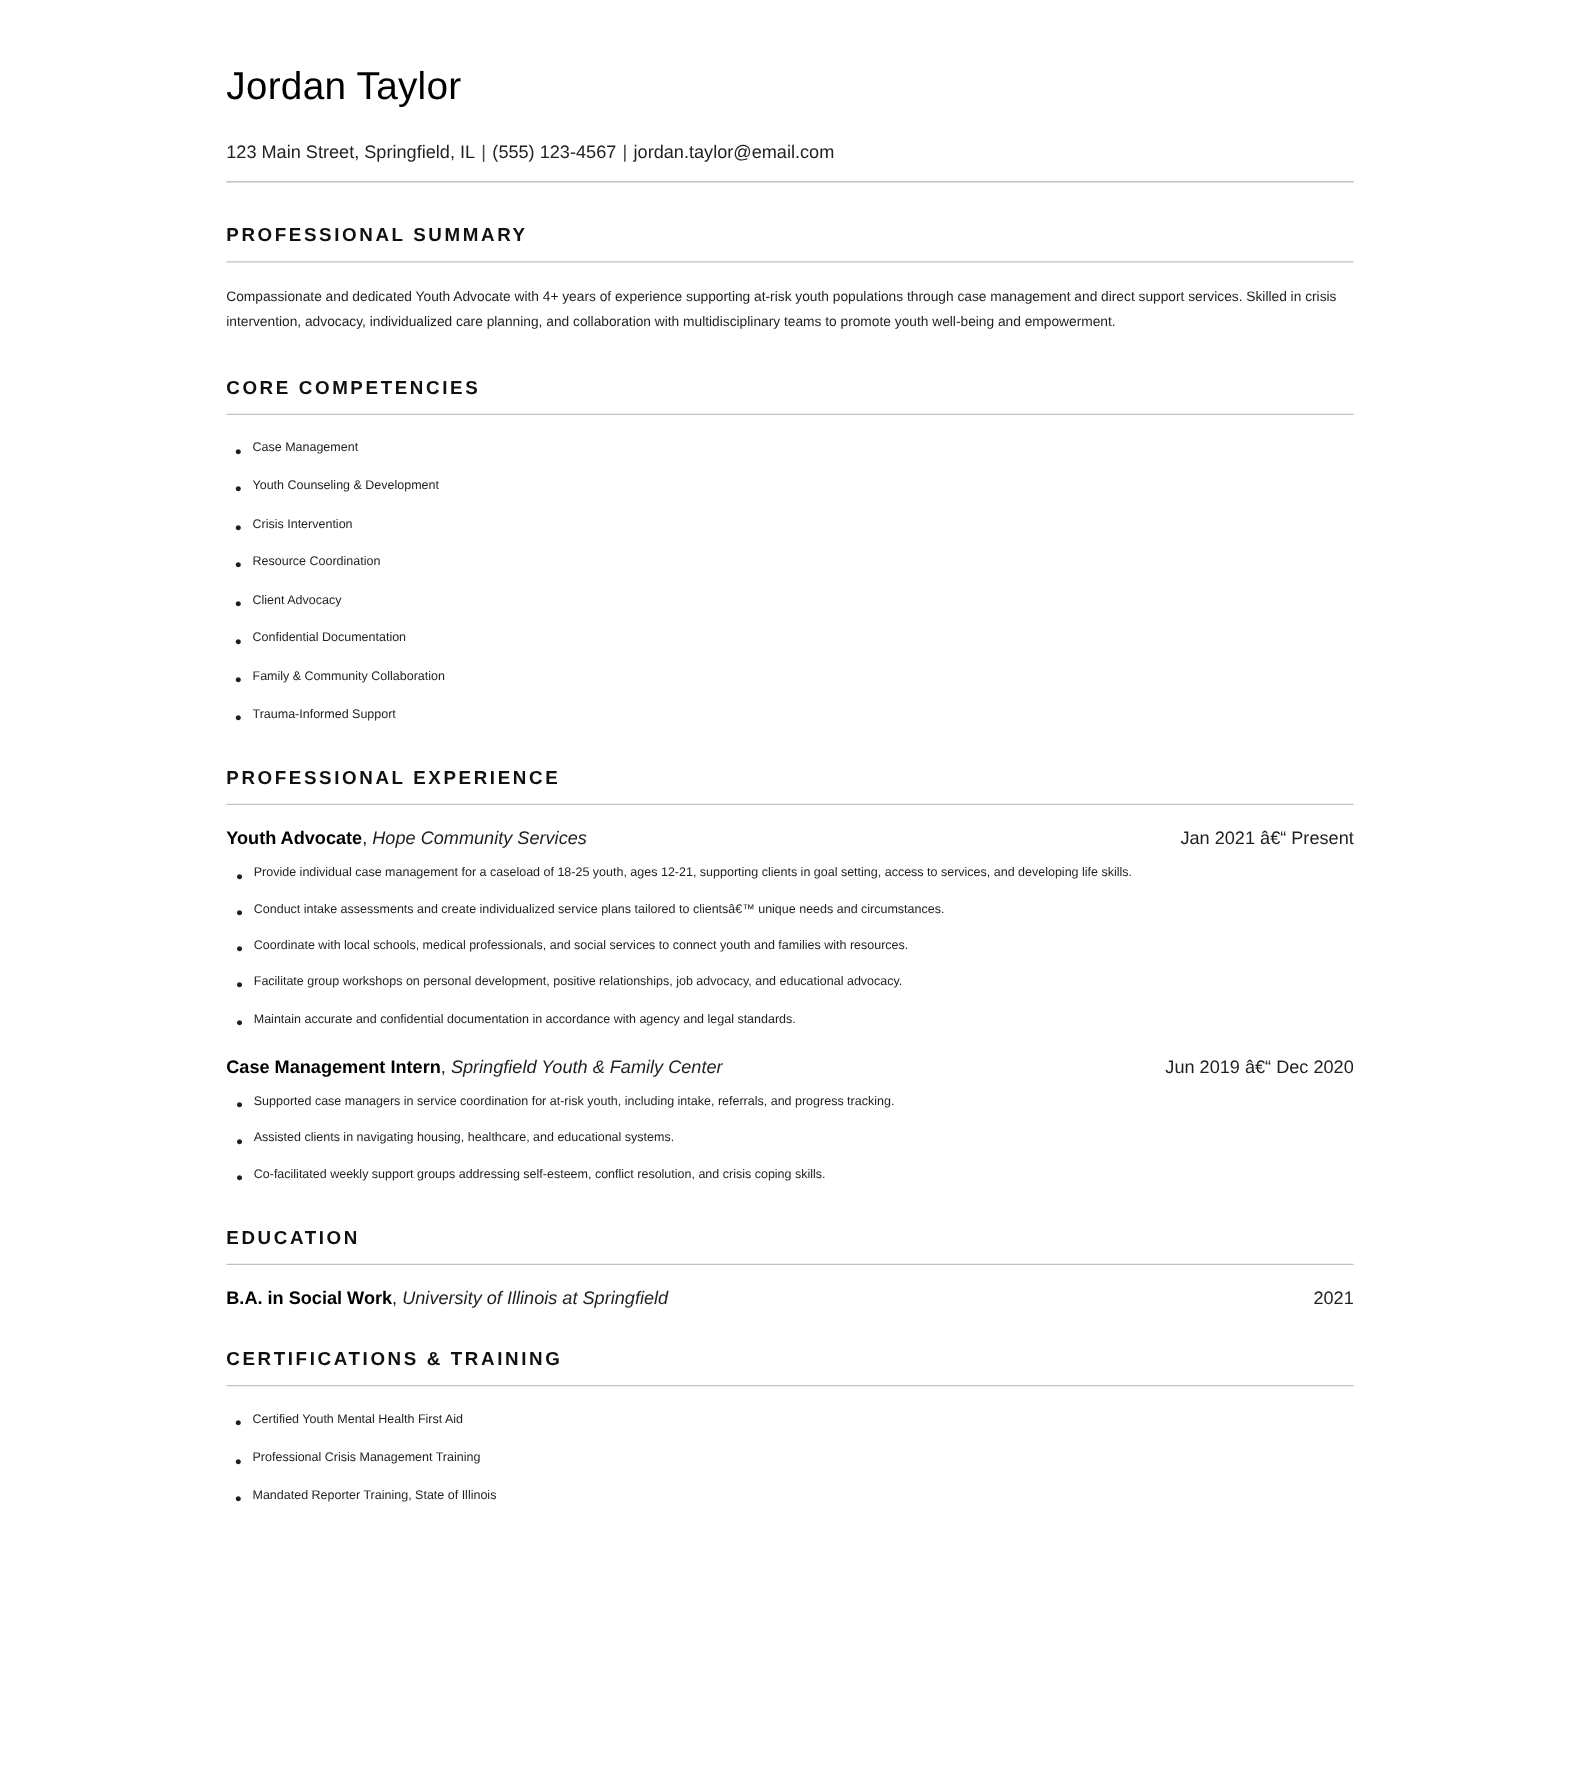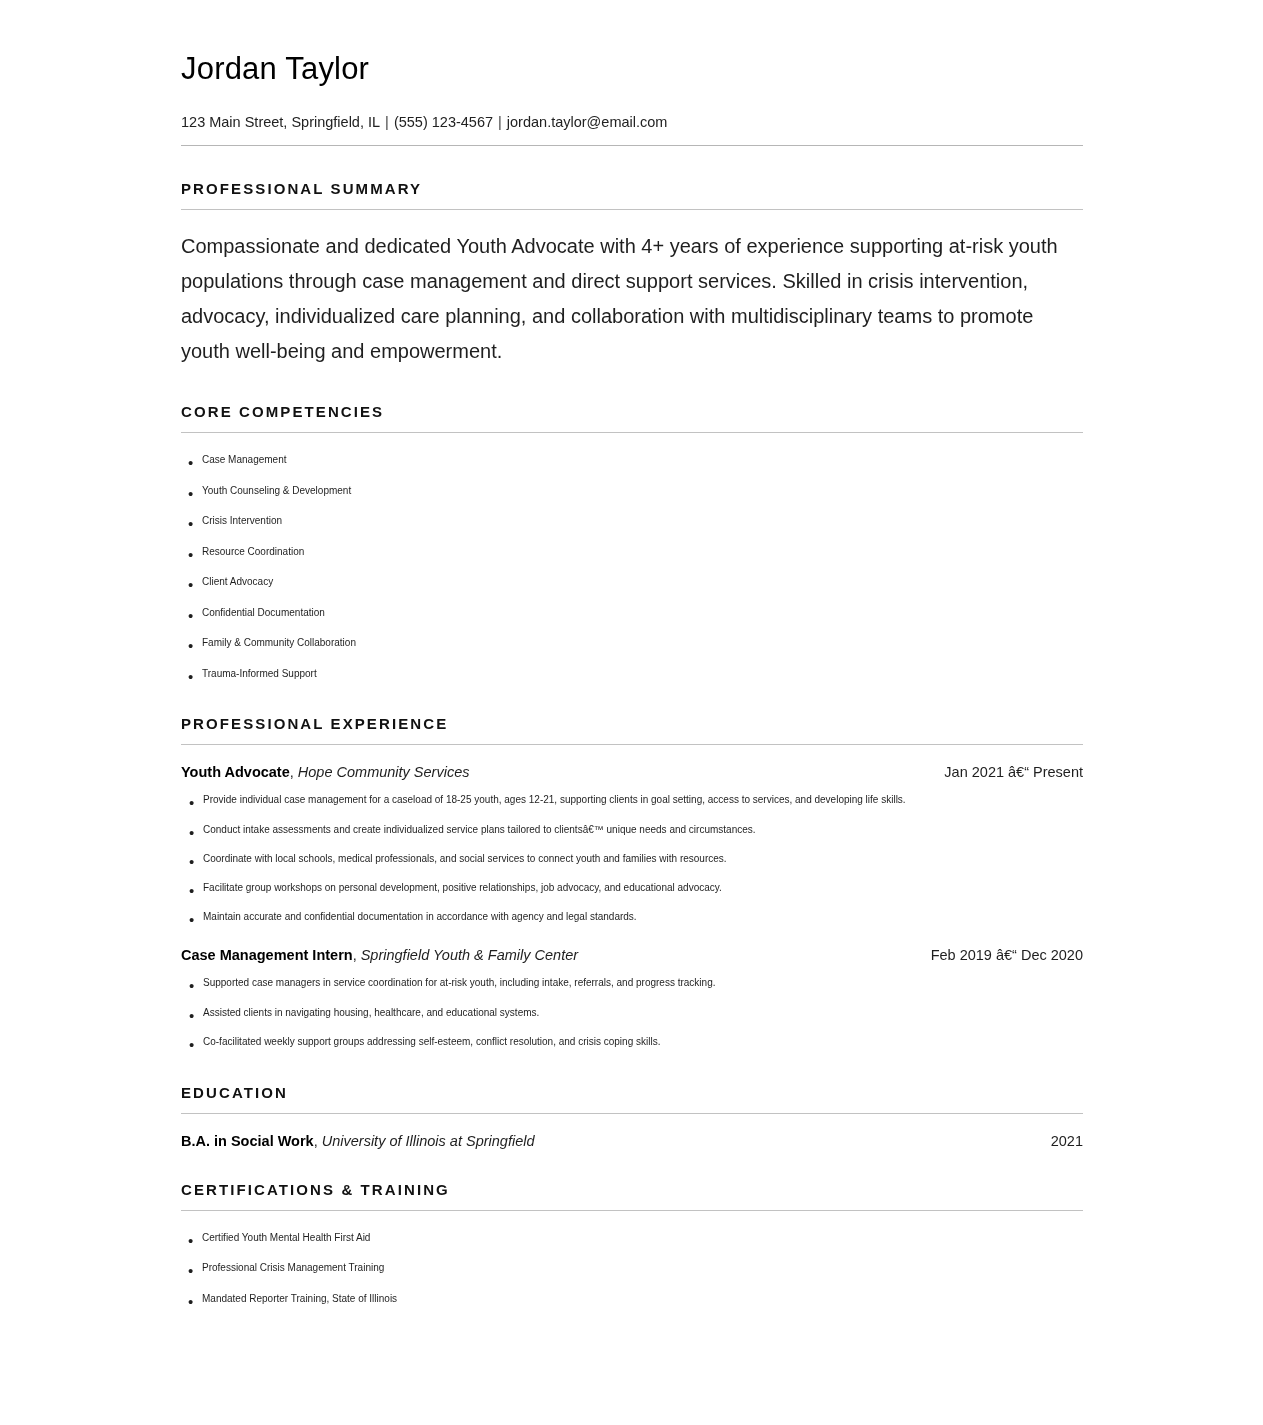--- a/index.html
+++ b/index.html
@@ -59,21 +59,21 @@
     margin: 0 0 11px 0;
     line-height: 1.2;
   }
   .section-rule {
     border: 0;
     border-top: 1.2px solid #c2c2c2;
     margin: 0 0 19px 0;
   }
 
   .summary {
-    font-size: 20px;
+    font-size: 11px;
     line-height: 1.75;
     color: #1f1f1f;
     margin: 0;
     max-width: 890px;
   }
 
   
   ul.bullets {
     list-style: none;
     margin: 0;
@@ -216,21 +216,21 @@
         <li>Maintain accurate and confidential documentation in accordance with agency and legal standards.</li>
       </ul>
     </div>
 
     <div class="entry-group">
       <div class="entry-head">
         <div class="entry-left">
           <span class="entry-role">Case Management Intern</span><span>,</span>
           <span class="entry-org">Springfield Youth &amp; Family Center</span>
         </div>
-        <div class="entry-dates">Feb 2019 â€“ Dec 2020</div>
+        <div class="entry-dates">Jun 2019 â€“ Dec 2020</div>
       </div>
       <ul class="bullets duties">
         <li>Supported case managers in service coordination for at-risk youth, including intake, referrals, and progress tracking.</li>
         <li>Assisted clients in navigating housing, healthcare, and educational systems.</li>
         <li>Co-facilitated weekly support groups addressing self-esteem, conflict resolution, and crisis coping skills.</li>
       </ul>
     </div>
   </div>
 
   <div class="section education">

